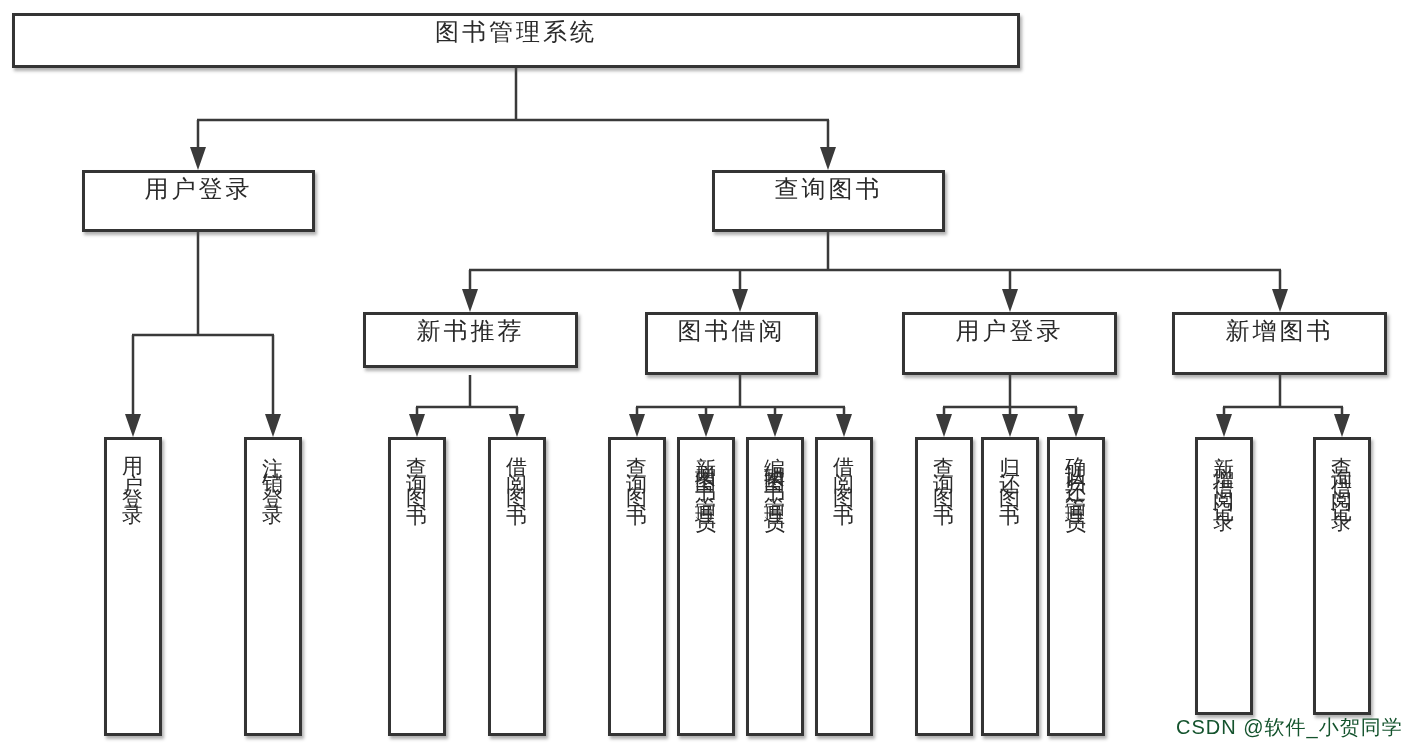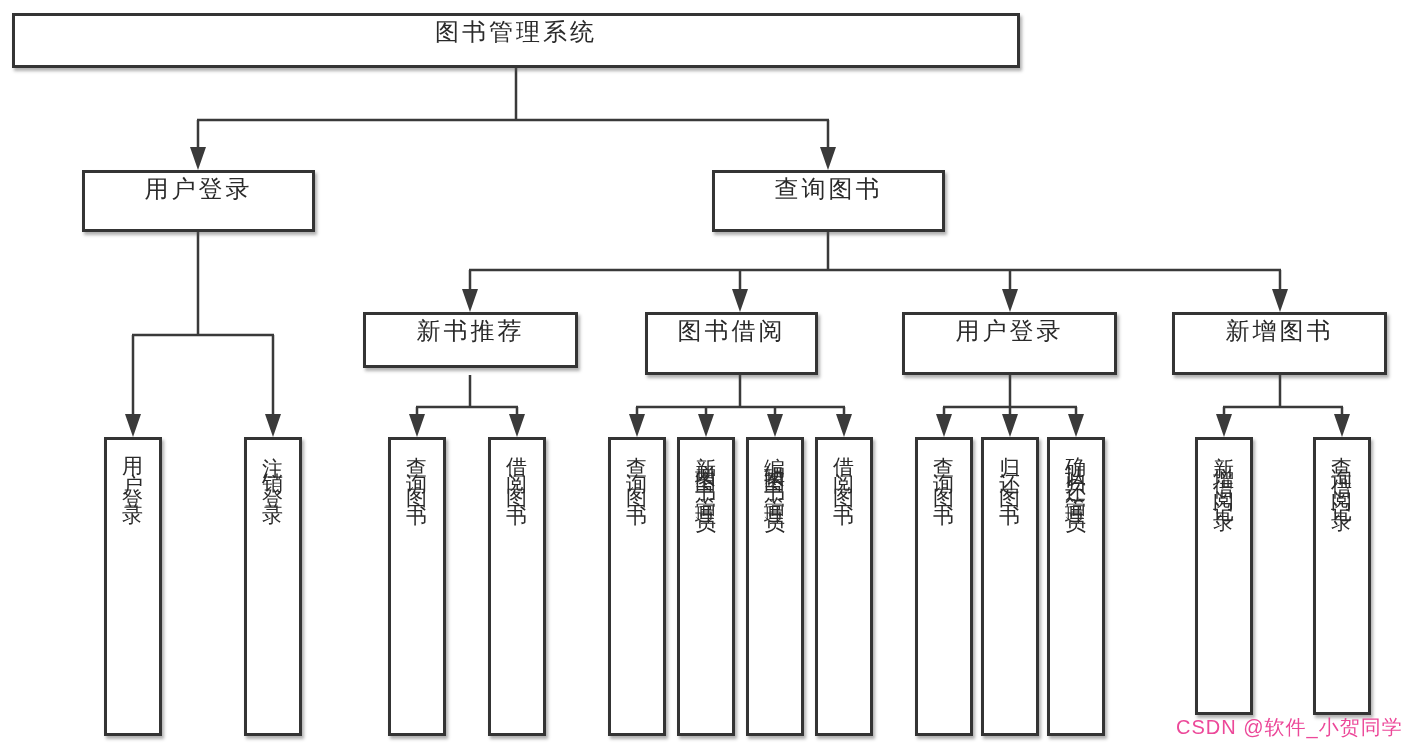--- a/index.html
+++ b/index.html
@@ -36,21 +36,21 @@
     letter-spacing:16px;
     color:#2a2a2a;
   }
   .vtext--6{letter-spacing:11px;}
   .vtext--9{letter-spacing:8px;}
   .watermark{
     position:absolute;
     left:1176px;top:714px;
     font-size:20px;
     letter-spacing:1px;
-    color:#ec4899;
+    color:#14532d;
     z-index:3;
     white-space:nowrap;
   }
   .cline{stroke:#3a3a3a;stroke-width:2.5;fill:none;}
   .ahead{fill:#3a3a3a;stroke:none;}
 </style>
 </head>
 <body>
 
 <div id="stage">

